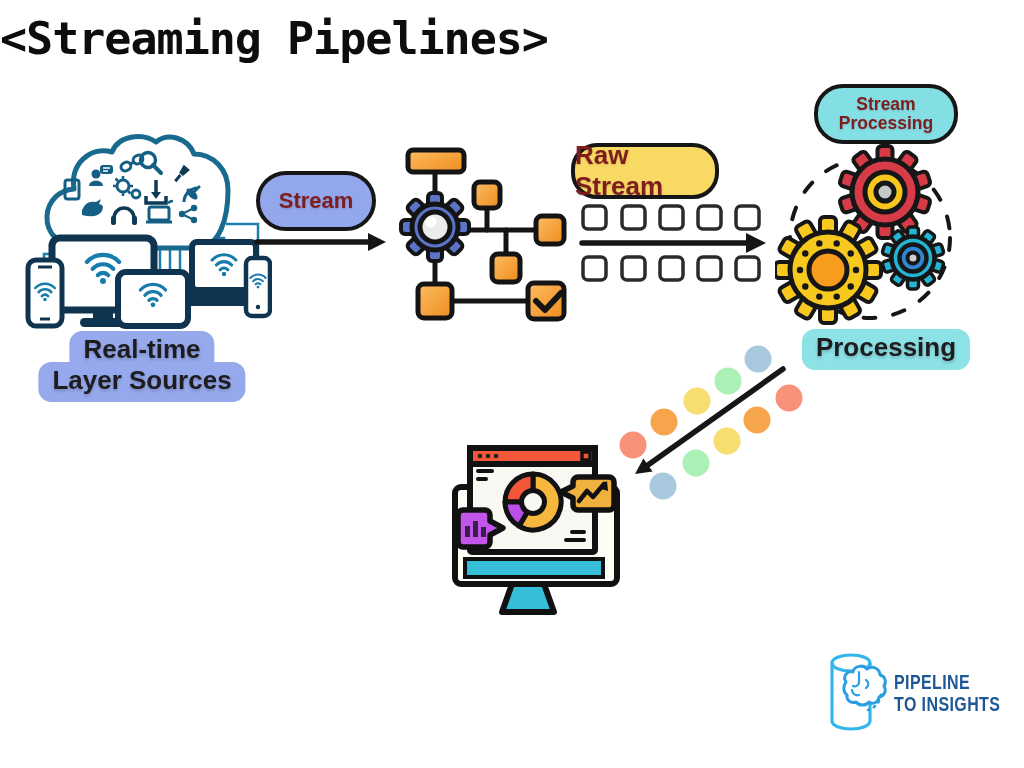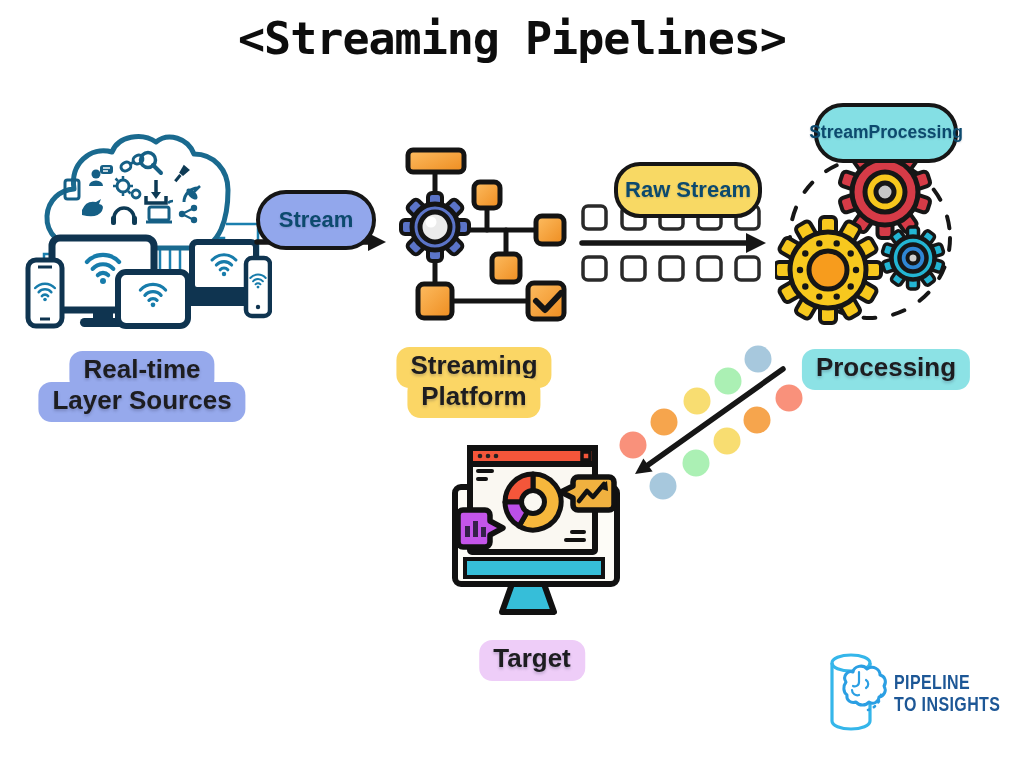--- a/index.html
+++ b/index.html
@@ -1,40 +1,40 @@
 <!DOCTYPE html>
 <html><head>
 <meta charset="utf-8">
 <style>
   html,body{margin:0;padding:0;background:#ffffff;}
   .canvas{position:relative;width:1024px;height:768px;background:#ffffff;overflow:hidden;
           font-family:"Liberation Sans",sans-serif;}
   .abs{position:absolute;}
-  .title{position:absolute;left:0;right:0;top:12px;margin:0;text-align:center;
+  .title{position:absolute;left:0;right:0;top:12px;margin:0;
          font-family:"DejaVu Sans Mono",monospace;font-weight:bold;font-size:45px;
          letter-spacing:-1px;color:#0d0d0d;z-index:2;}
   
   .hl{position:absolute;display:flex;flex-direction:column;align-items:center;
       transform:translateX(-50%);z-index:3;}
   .hl span{display:block;white-space:nowrap;padding:2px 14px 6px;border-radius:13px;
            font-weight:800;font-size:26px;line-height:1.25;color:#1d1d20;
-           text-shadow:0 2px 3px rgba(40,40,70,.25);margin-top:20px;}
+           text-shadow:0 2px 3px rgba(40,40,70,.25);}
   .hl span + span{margin-top:-10px;}
   .hl-blue span{background:#96a9ec;}
   .hl-yellow span{background:#fbd665;}
   .hl-cyan span{background:#8ce2e5;}
   .hl-purple span{background:#eecdf8;}
   
-  .pill{position:absolute;display:flex;flex-direction:row;align-items:center;justify-content:center;
-        border:4px solid #161616;font-weight:800;color:#0c4a6e;z-index:2;
-        text-shadow:0 1px 2px rgba(40,40,70,.2);margin-top:19px;}
+  .pill{position:absolute;display:flex;flex-direction:column;align-items:center;justify-content:center;
+        border:4px solid #161616;font-weight:800;color:#7f1d1d;z-index:2;
+        text-shadow:0 1px 2px rgba(40,40,70,.2);}
   .pill-stream{left:256px;top:171px;width:112px;height:52px;border-radius:30px;
                background:#92a7ec;font-size:22px;}
-  .pill-raw{left:614px;top:143px;width:140px;height:48px;border-radius:26px;
-            background:#f8d964;font-size:22px;}
+  .pill-raw{left:571px;top:143px;width:140px;height:48px;border-radius:26px;
+            background:#f8d964;font-size:26px;}
   .pill-sp{left:814px;top:84px;width:136px;height:52px;border-radius:29px;
            background:#84dfe4;font-size:17.5px;line-height:1.1;}
   
   .logo{position:absolute;left:826px;top:650px;display:flex;align-items:center;gap:4px;z-index:2;}
   .logo-text{font-weight:800;font-size:20px;color:#1d5796;line-height:1.12;letter-spacing:.5px;
              transform:scaleX(.8);transform-origin:left center;white-space:nowrap;}
   .z1{z-index:1;}
 </style>
 </head>
 <body>
@@ -361,29 +361,24 @@
       <path d="M140 39 h31 a5 5 0 0 1 5 5 v23 a5 5 0 0 1 -5 5 h-31 a5 5 0 0 1 -5 -5 v-7 l-12 -6 12 -6 v-4 a5 5 0 0 1 5 -5 z" fill="#f0b13f" stroke="#111111" stroke-width="5.5" stroke-linejoin="round"></path>
       <path d="M141 63 l8 -10 6 6 11 -13" fill="none" stroke="#111111" stroke-width="4.5" stroke-linecap="round" stroke-linejoin="round"></path>
       <polygon points="169,43 170,53 160,50" fill="#111111"></polygon>
     </g>
   </svg>
 
   <div class="hl hl-blue" style="left:142px;top:331px">
     <span>Real-time</span>
     <span>Layer Sources</span>
   </div>
-  <div class="hl hl-yellow" style="left:474px;top:327px">
-    <span>Streaming</span>
-    <span>Platform</span>
-  </div>
   <div class="hl hl-cyan" style="left:886px;top:329px">
     <span>Processing</span>
   </div>
   <div class="hl hl-purple" style="left:532px;top:620px">
-    <span>Target</span>
   </div>
 
   <div class="logo">
     <svg width="64" height="86" viewBox="0 0 64 86">
       <g fill="none" stroke="#35b6ea" stroke-width="3.2">
         <ellipse cx="25" cy="13" rx="19" ry="8"></ellipse>
         <line x1="6" y1="13" x2="6" y2="71"></line>
         <line x1="44" y1="13" x2="44" y2="71"></line>
         <path d="M6 71 a19 8 0 0 0 38 0"></path>
       </g>

